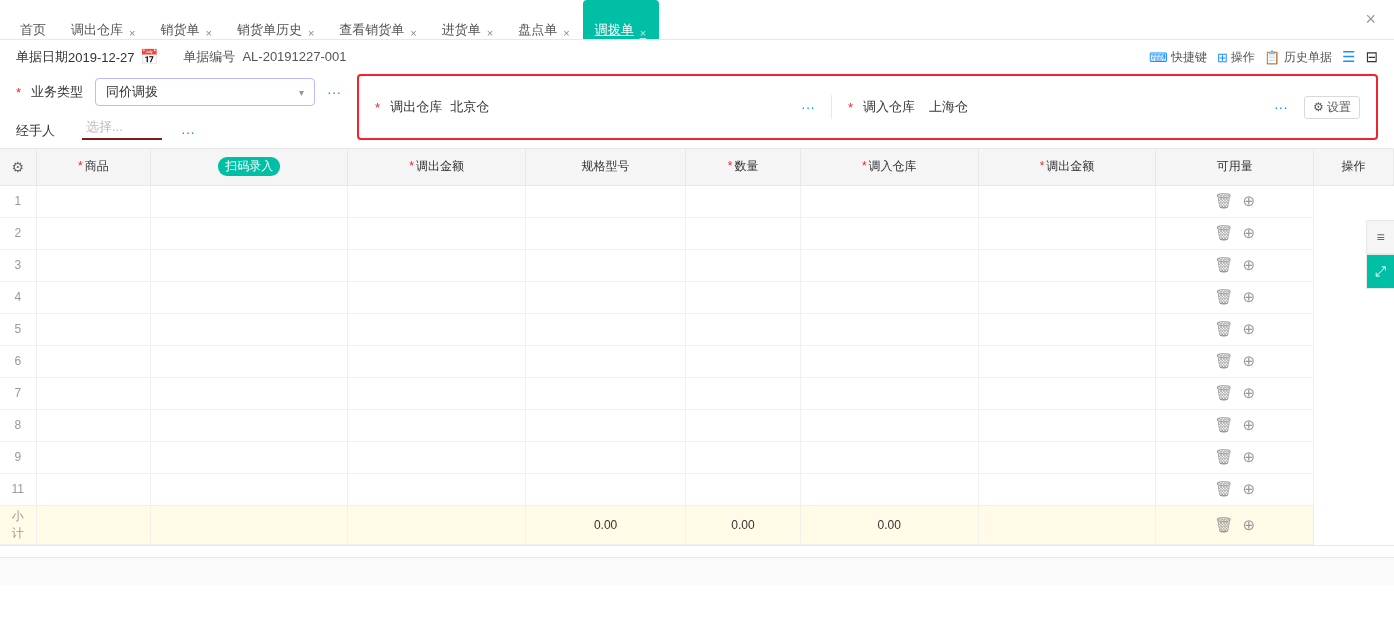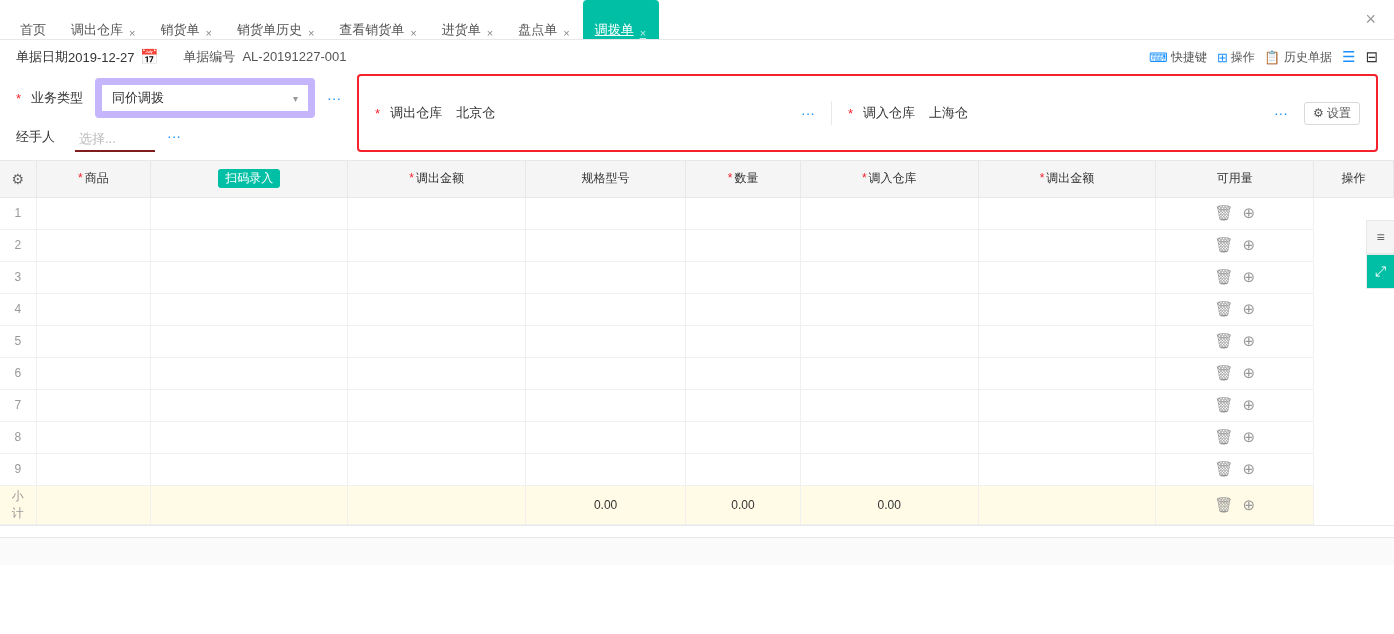--- a/index.html
+++ b/index.html
@@ -101,21 +101,21 @@
     
     .biz-row {
       display: flex;
       align-items: center;
       padding: 8px 16px;
       gap: 8px;
     }
     .biz-select {
       display: flex;
       align-items: center;
-      border: 7px solid #c4b5fd;
+      border: 1px solid #c4b5fd;
       border-radius: 4px;
       padding: 4px 10px;
       width: 220px;
       cursor: pointer;
       background: #fff;
       justify-content: space-between;
     }
     .biz-more-btn {
       color: #1890ff;
       cursor: pointer;
@@ -148,23 +148,23 @@
     .wh-more {
       color: #1890ff;
       cursor: pointer;
       font-size: 14px;
       margin-left: auto;
     }
 
     
     .handler-row {
       display: flex;
-      align-items: flex-start;
+      align-items: flex-end;
       padding: 4px 16px 8px 16px;
-      gap: 8px;
+      gap: 15px;
     }
     .handler-input {
       color: #bbb;
       cursor: pointer;
       border-bottom: 2px solid #7f1d1d;
       padding: 2px 4px;
       min-width: 80px;
     }
 
     
@@ -207,21 +207,21 @@
       padding: 2px 6px;
       color: #333;
     }
     .row-num {
       color: #999;
       width: 36px;
     }
     .scan-btn {
       background: #00bfa5;
       color: #fff;
-      border-radius: 3px;
+      border-radius: 9px;
       padding: 1px 7px;
       font-size: 12px;
       cursor: pointer;
       display: inline-block;
     }
     .th-settings {
       width: 36px;
       text-align: center;
     }
     .gear-icon { cursor: pointer; color: #666; font-size: 14px; }
@@ -373,21 +373,21 @@
       <span class="form-label">经手人</span>
       <span class="handler-input" style="margin-left:12px;">选择...</span>
       <span class="biz-more-btn">···</span>
     </div>
   </div>
 
   <div class="warehouse-section" style="flex:1;margin:0;">
     <div class="wh-block">
       <span class="required-star">*</span>
       <span class="form-label">调出仓库</span>
-      <span class="form-value" style="margin-left:6px;color:#333;">北京仓</span>
+      <span class="form-value" style="color:#333;">北京仓</span>
       <span class="wh-more">···</span>
     </div>
     <div class="wh-divider"></div>
     <div class="wh-block">
       <span class="required-star">*</span>
       <span class="form-label">调入仓库</span>
       <span class="form-value" style="margin-left:6px;color:#333;">上海仓</span>
       <span class="wh-more">···</span>
     </div>
     <div style="margin-left:16px;">
@@ -540,20 +540,34 @@
     <td></td>
     <td></td>
     <td></td>
     <td></td>
     <td></td>
     <td>
       <span class="action-icon">🗑</span>
       <span class="action-icon">⊕</span>
     </td>
   </tr>
+        <tr>
+    <td class="row-num">11</td>
+    <td></td>
+    <td></td>
+    <td></td>
+    <td></td>
+    <td></td>
+    <td></td>
+    <td></td>
+    <td>
+      <span class="action-icon">🗑</span>
+      <span class="action-icon">⊕</span>
+    </td>
+  </tr>
         <tr class="subtotal-row">
   <td colspan="1" style="color:#999;font-size:12px;">小计</td>
   <td></td>
   <td></td>
   <td></td>
   <td>0.00</td>
   <td>0.00</td>
   <td>0.00</td>
   <td></td>
   <td>

